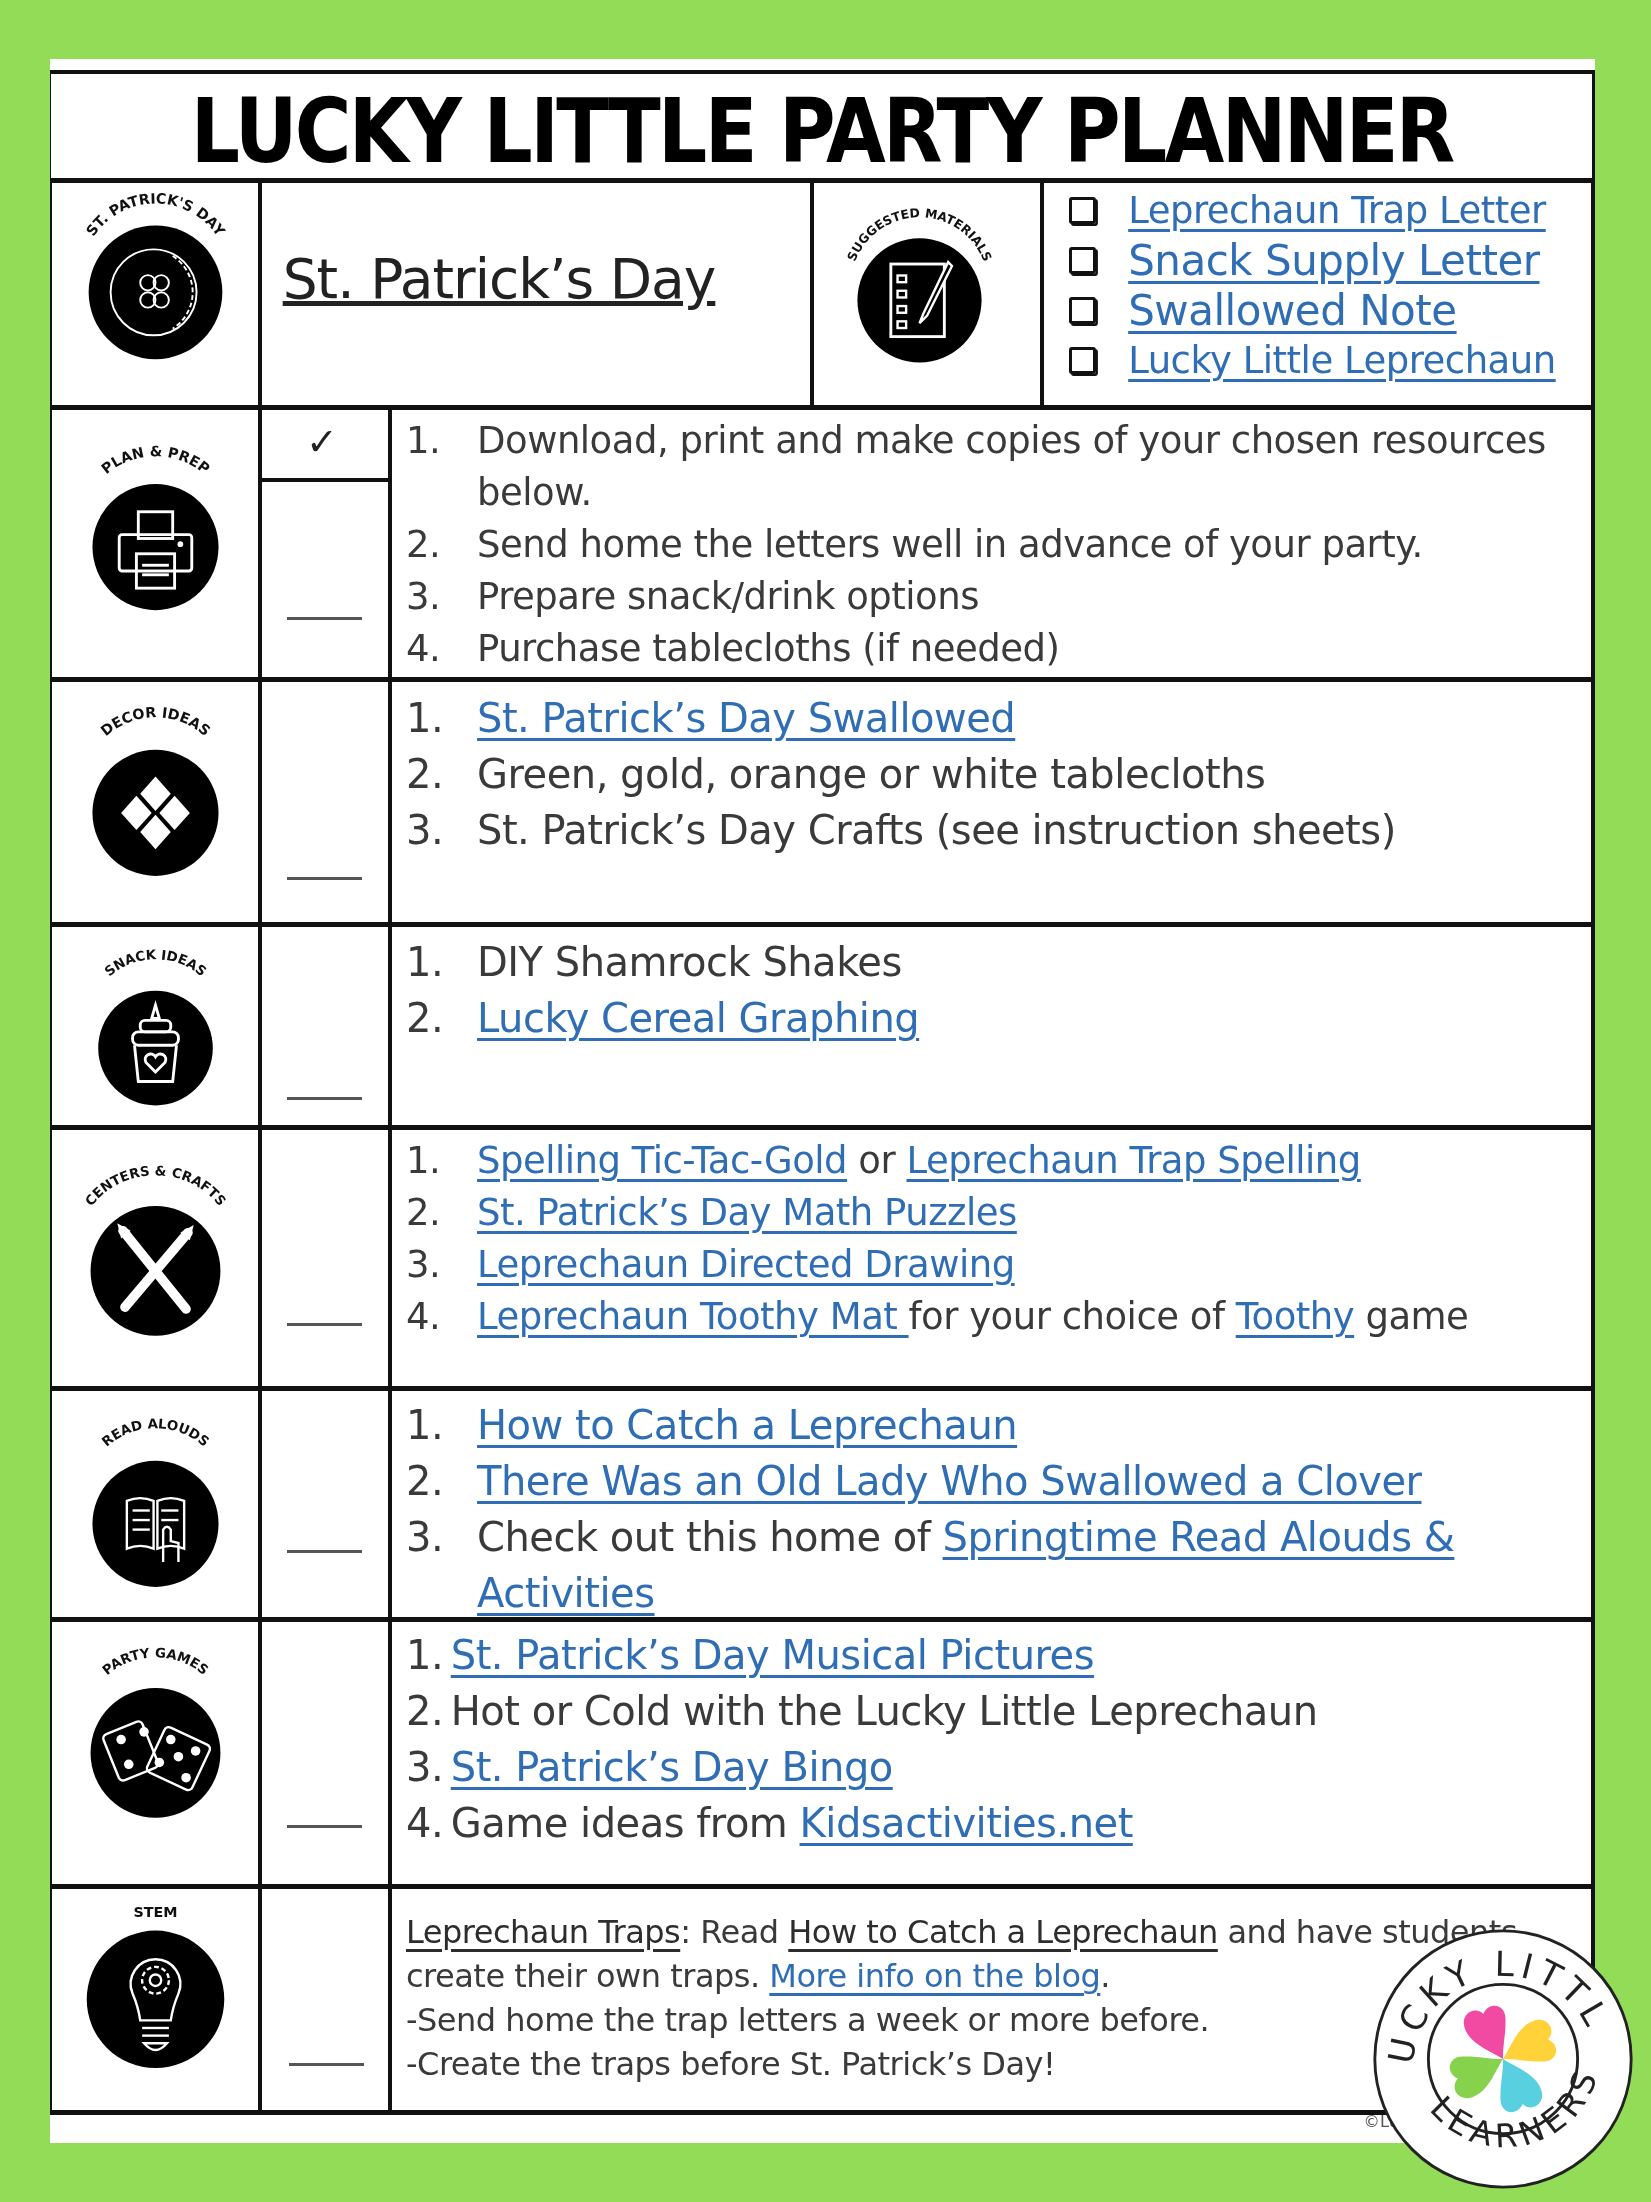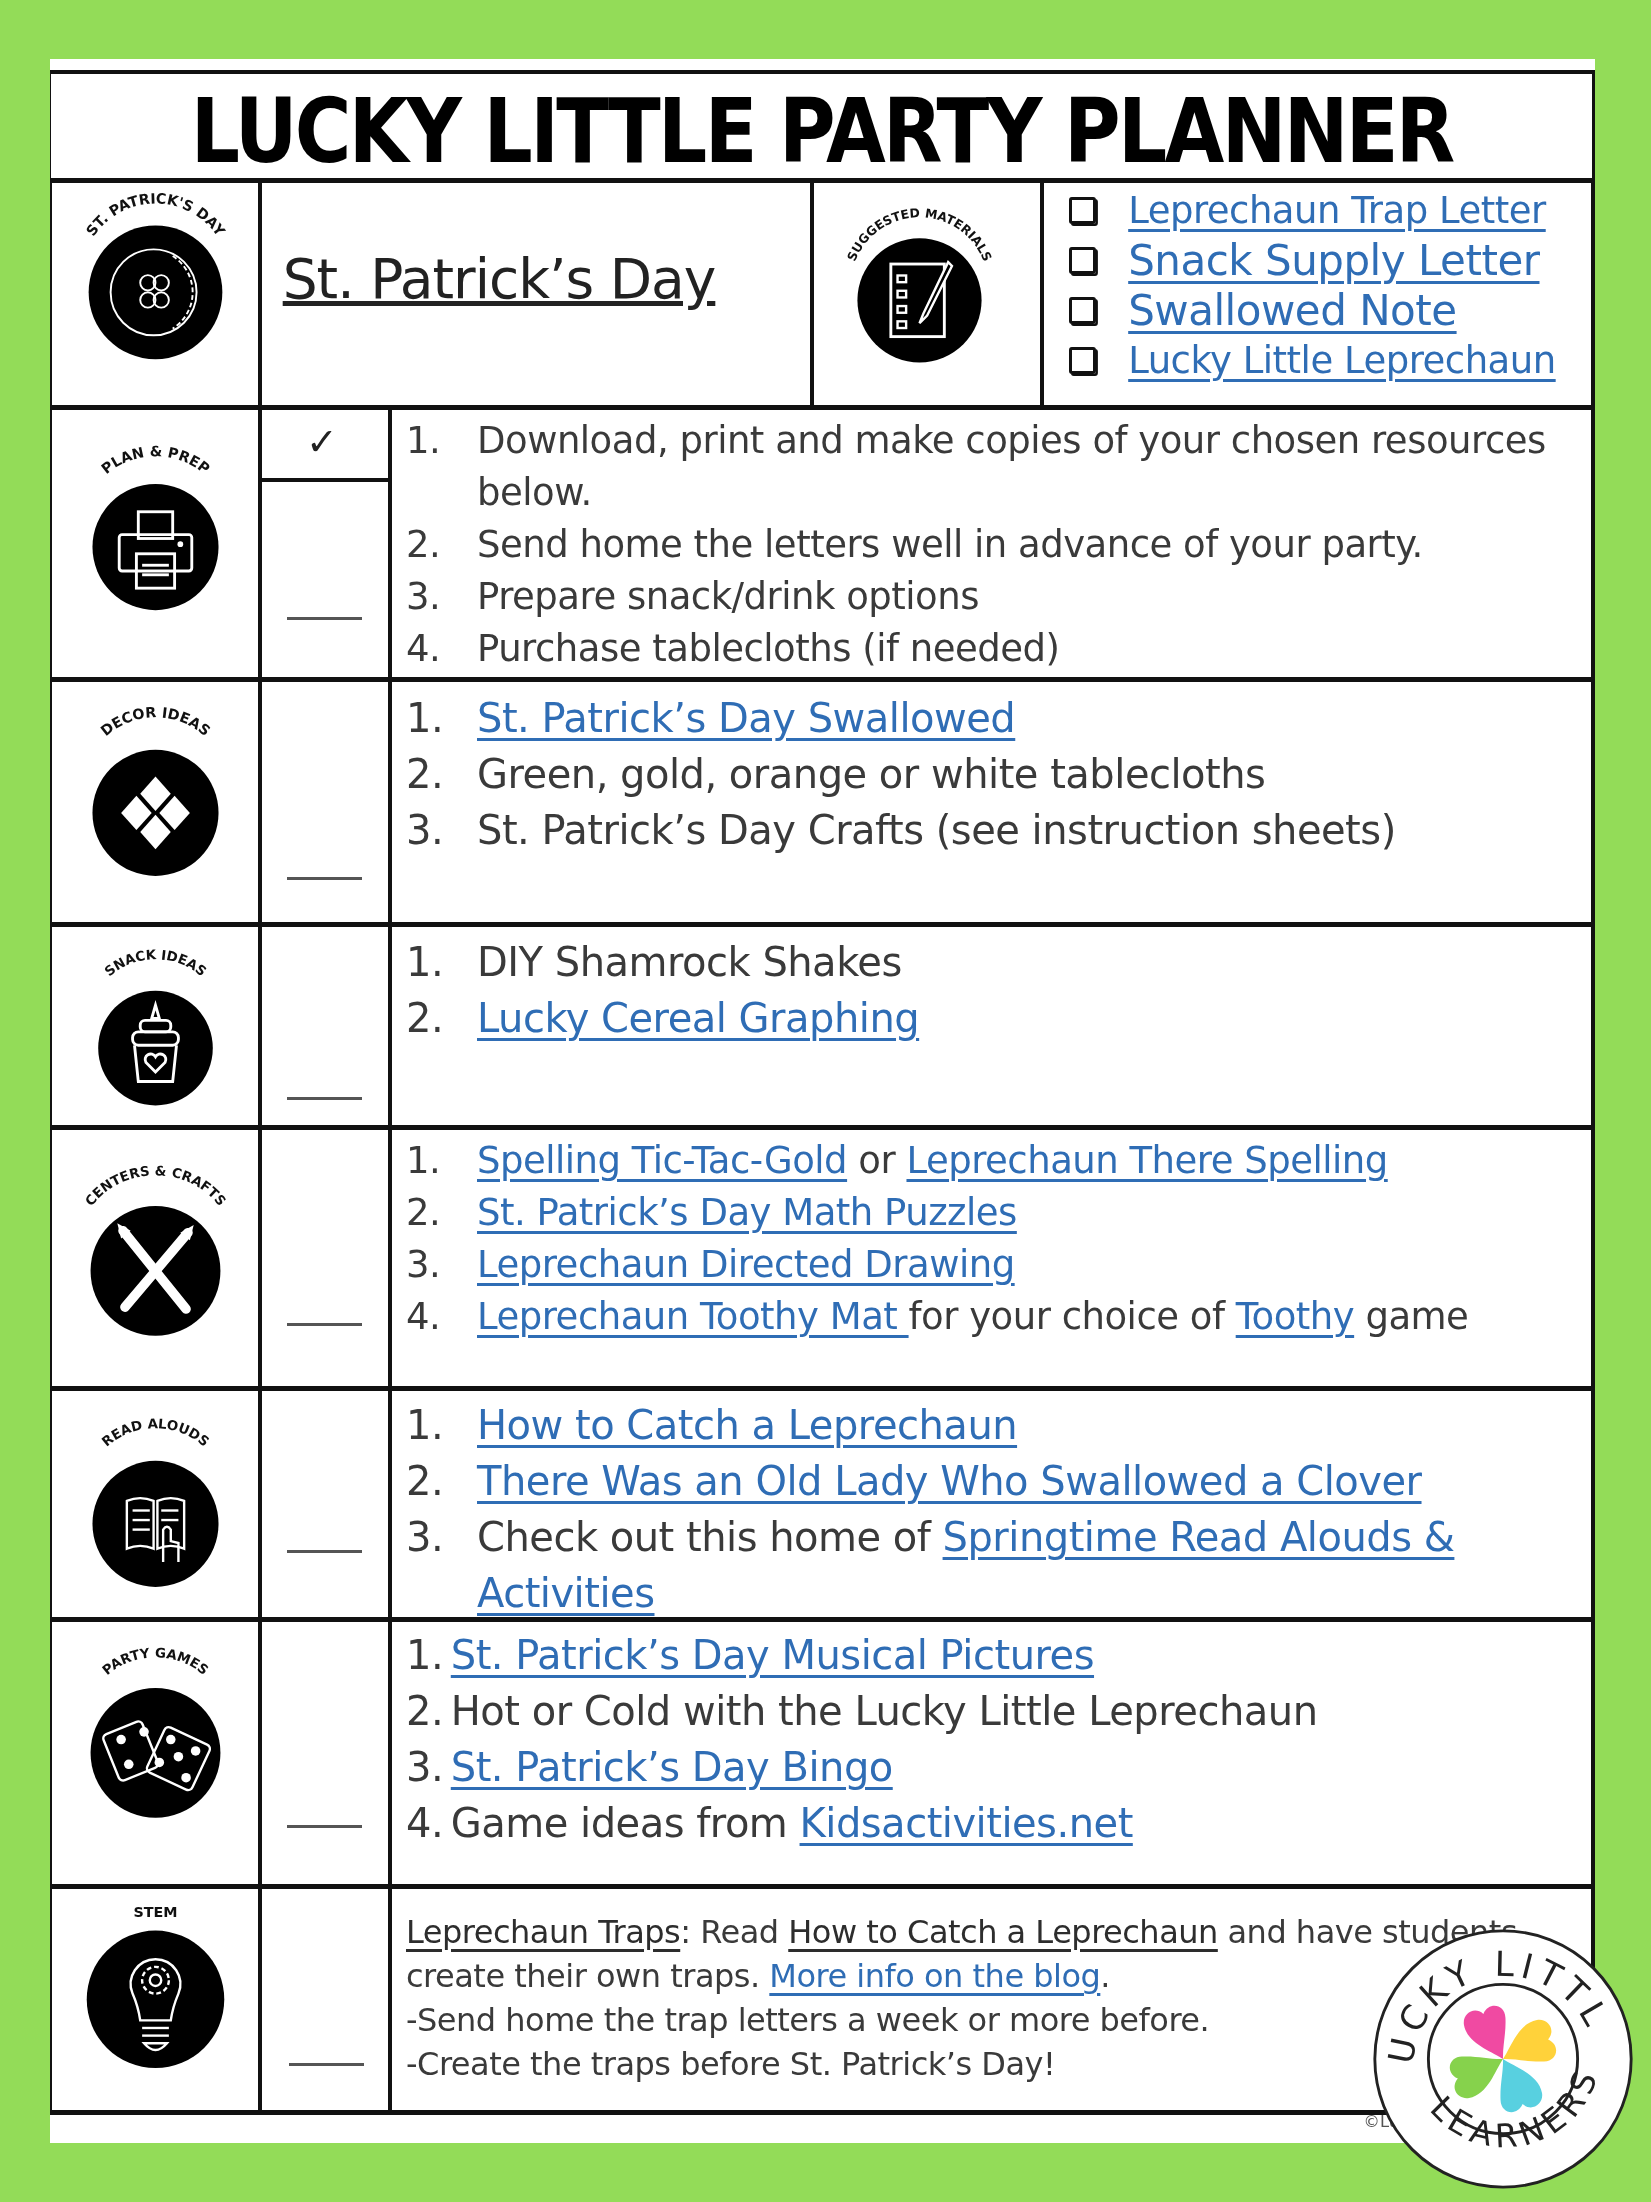--- a/index.html
+++ b/index.html
@@ -267,21 +267,21 @@
         <line x1="134" y1="80" x2="68" y2="158"></line>
       </g>
       <polygon points="60,70 74,78 64,86" fill="#fff"></polygon>
       <polygon points="140,72 126,80 136,88" fill="#fff"></polygon>
     </svg>
   </div>
   <div class="blank" style="left:237px;top:1264px;"></div>
   <div class="list" style="top:1076px;">
     <div class="li">
         <span class="num">1.</span>
-        <span><span class="link">Spelling Tic-Tac-Gold</span><span style="white-space:pre"> or </span><span class="link">Leprechaun There Spelling</span></span>
+        <span><span class="link">Spelling Tic-Tac-Gold</span><span style="white-space:pre"> or </span><span class="link">Leprechaun Trap Spelling</span></span>
       </div>
     <div class="li">
         <span class="num">2.</span>
         <span class="link">St. Patrick’s Day Math Puzzles</span>
       </div>
     <div class="li">
         <span class="num">3.</span>
         <span class="link">Leprechaun Directed Drawing</span>
       </div>
     <div class="li">

